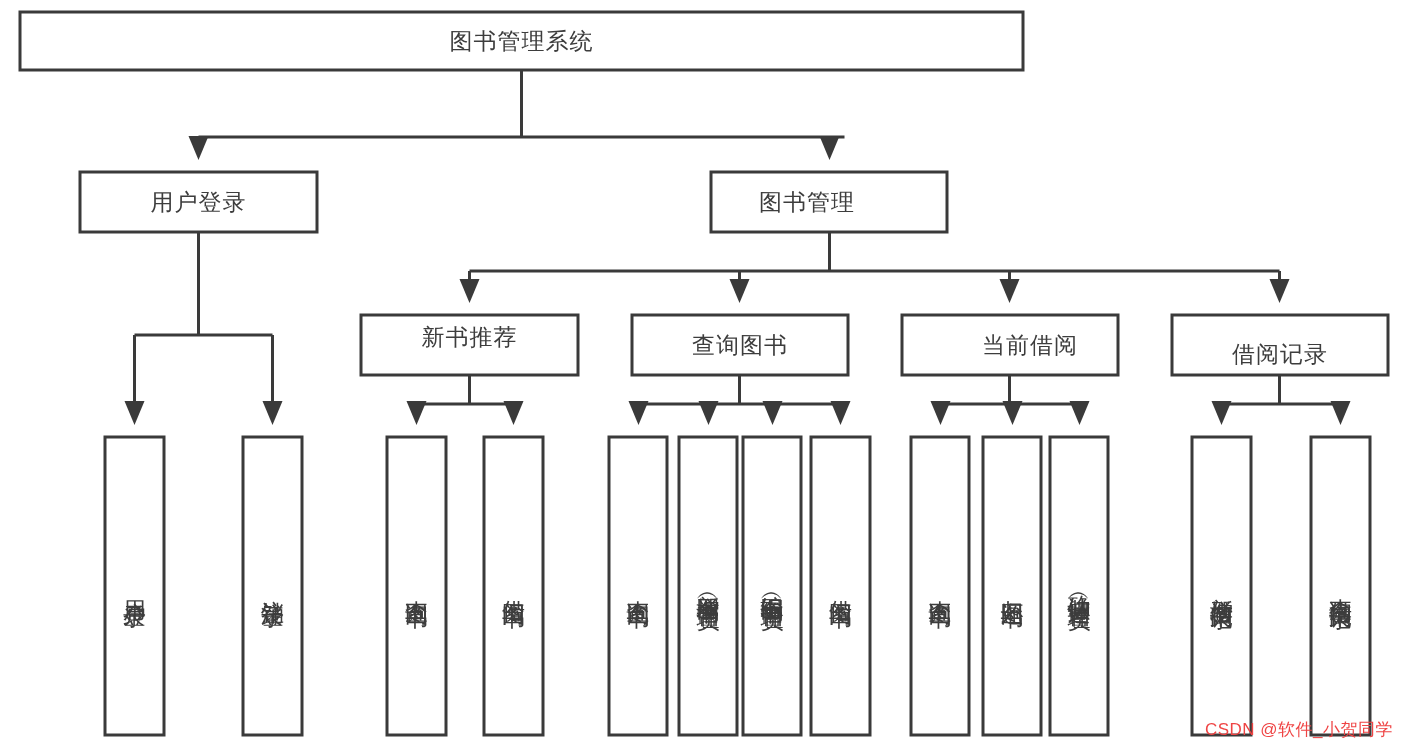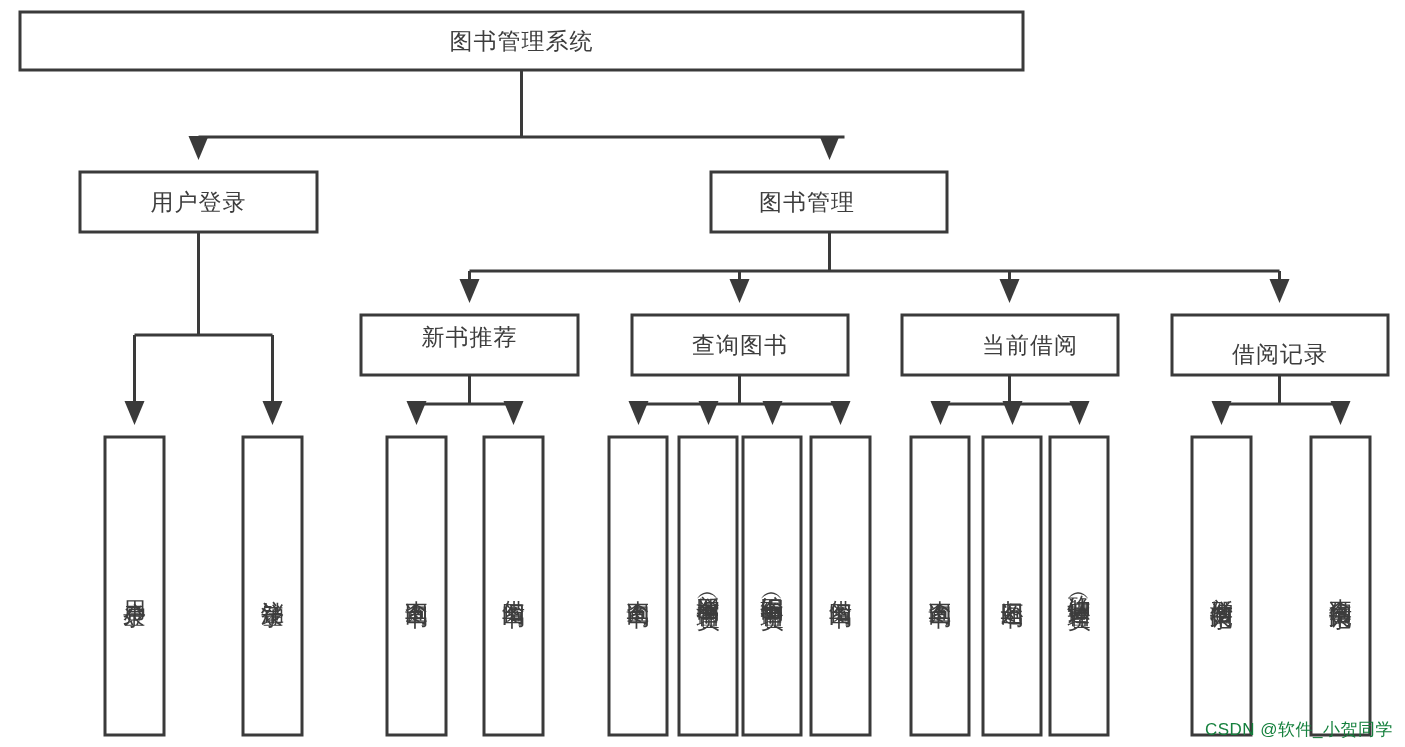--- a/index.html
+++ b/index.html
@@ -68,21 +68,21 @@
     text-orientation: upright;
     letter-spacing: 2px;
     line-height: 1;
     text-align: center;
     white-space: nowrap;
   }
   .watermark {
     position: absolute;
     right: 12px;
     bottom: 6px;
-    color: #15803d;
+    color: #ef4444;
     font-size: 17px;
     letter-spacing: 0.5px;
     white-space: nowrap;
     pointer-events: none;
   }
 </style>
 </head>
 <body>
 
 <div id="diagram-root">

